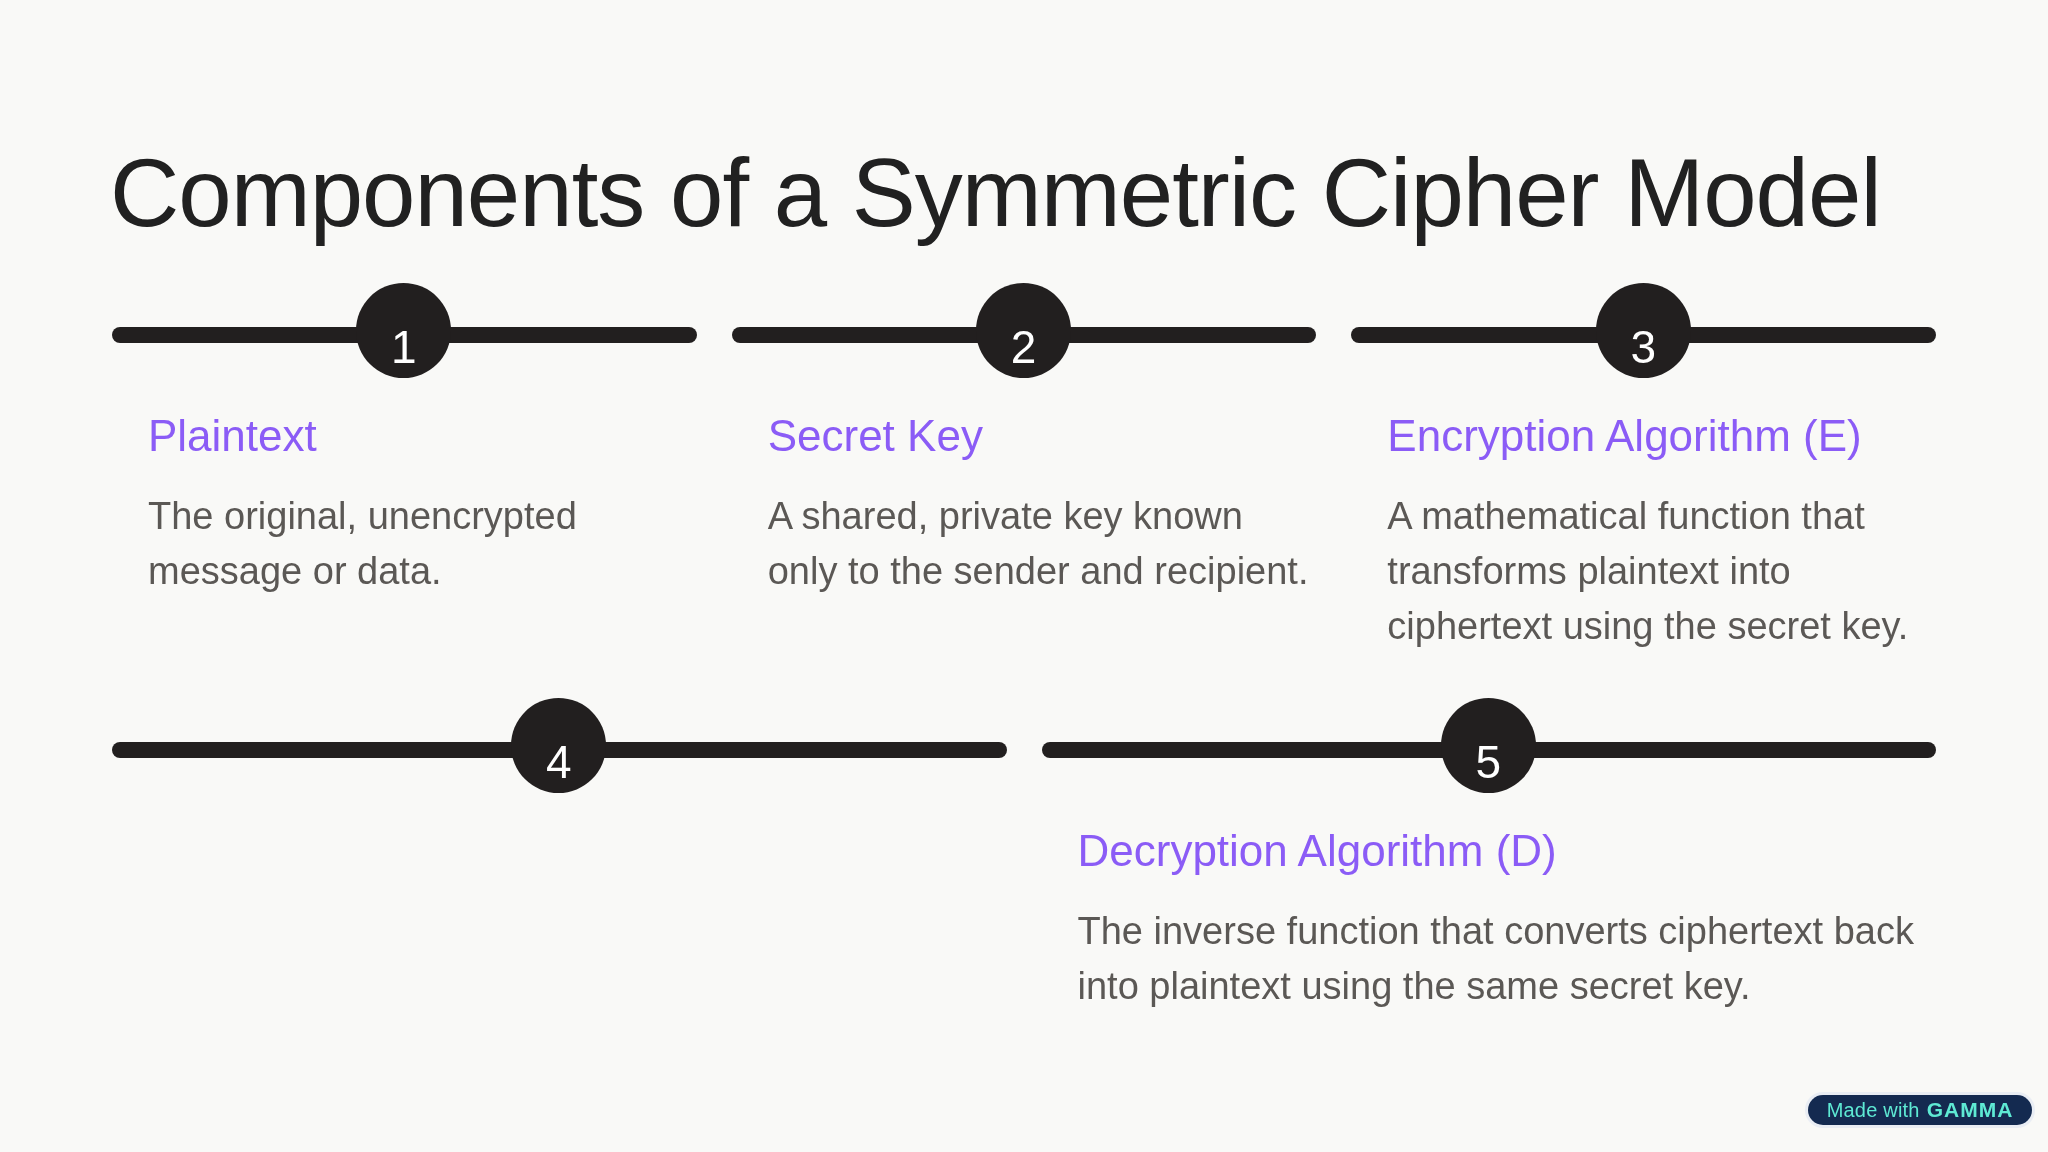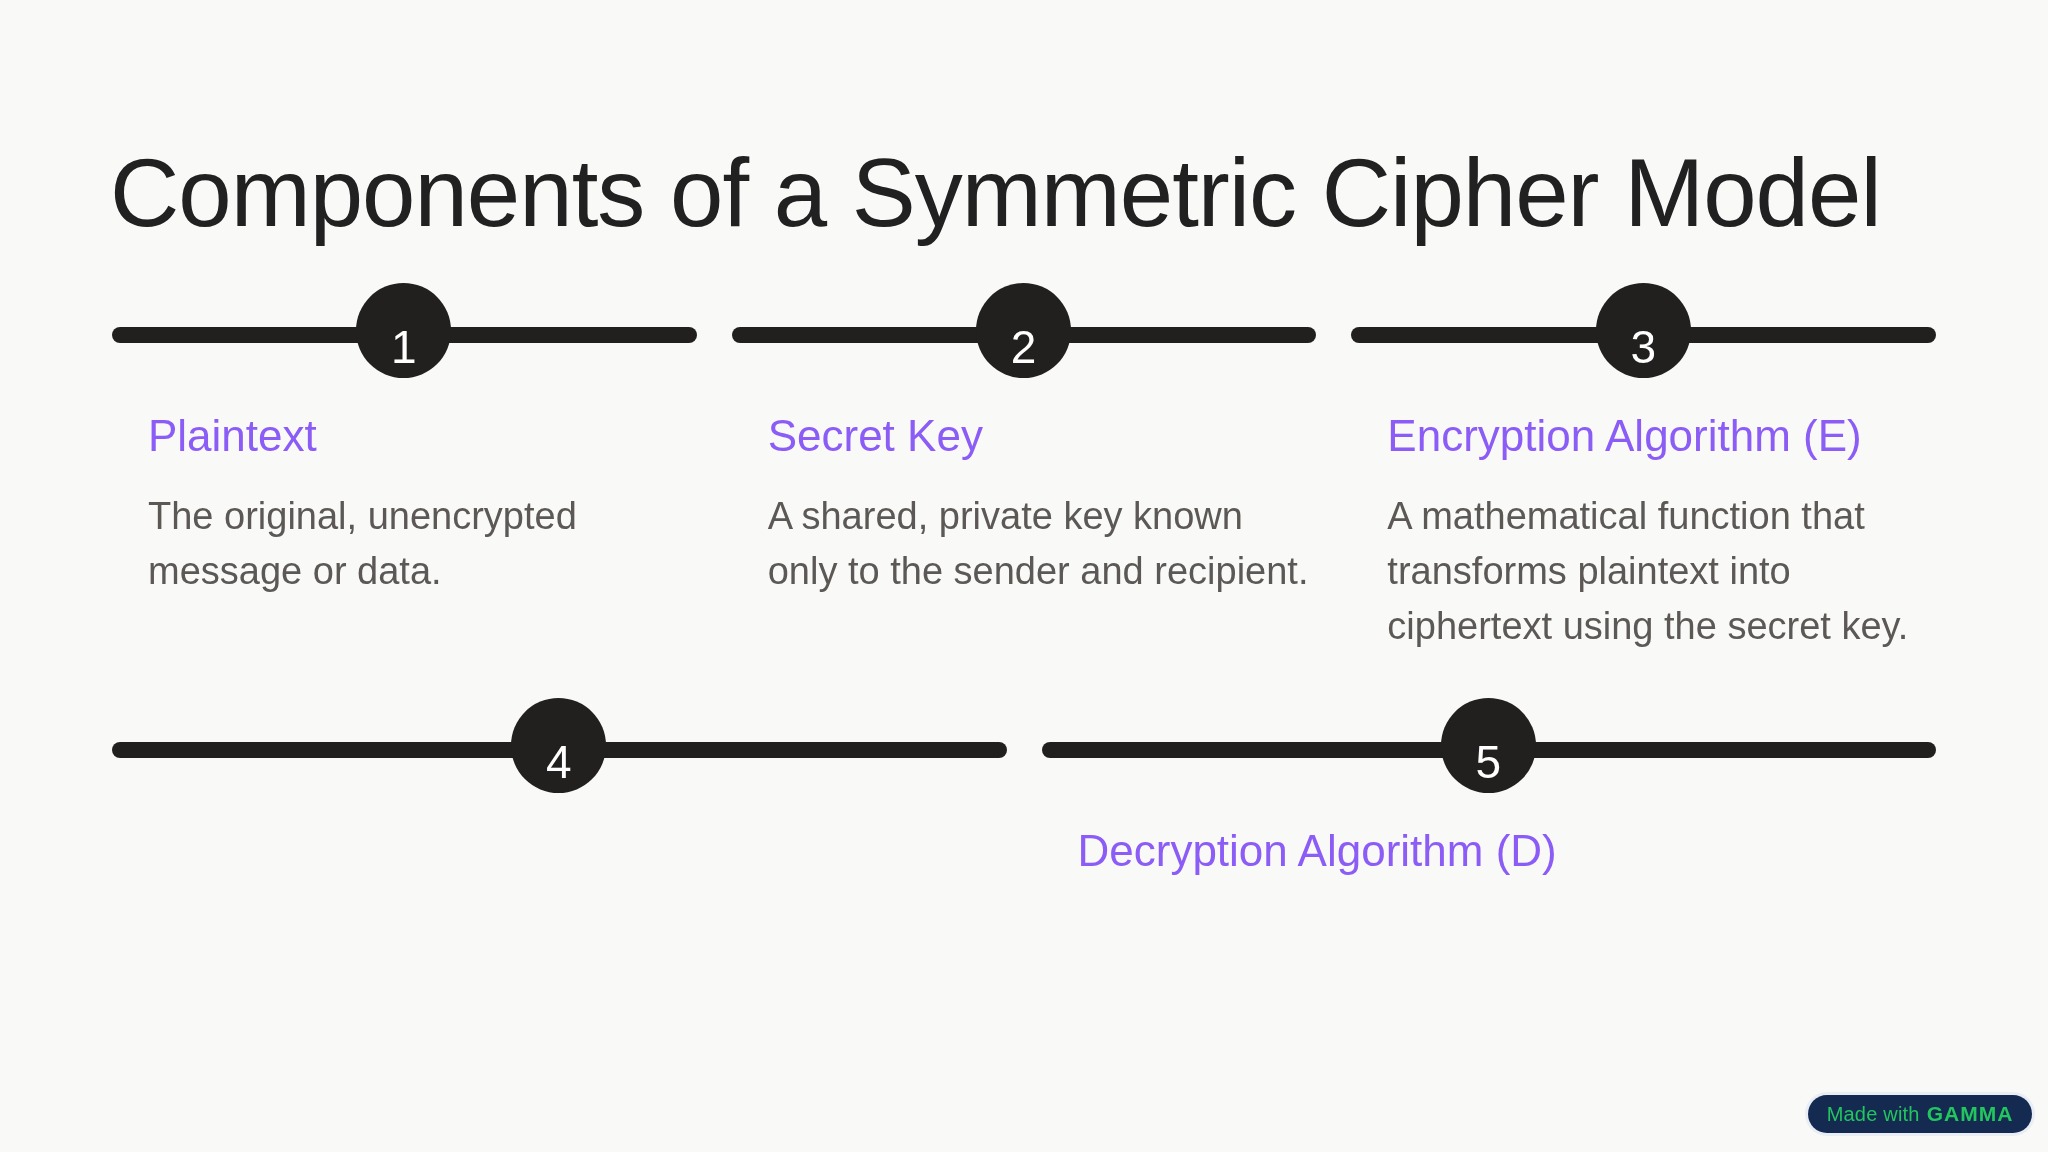--- a/index.html
+++ b/index.html
@@ -78,24 +78,24 @@
     font-size: 38px;
     line-height: 1.45;
     color: #5b5855;
   }
   .row-2 .step-desc { max-width: 840px; }
   .made-with-badge {
     position: absolute;
     left: 1808px;
     top: 1095px;
     width: 224px;
-    height: 38px;
+    height: 30px;
     border-radius: 19px;
     background: #142a50;
-    color: #22c55e;
+    color: #5eead4;
     display: flex;
     align-items: center;
     justify-content: center;
     gap: 7px;
     box-shadow: 0 0 0 3px rgba(220, 228, 242, 0.55);
     cursor: pointer;
   }
   .badge-prefix {
     font-size: 20px;
     font-weight: 400;
@@ -161,20 +161,21 @@
   </div>
 
   <div class="step">
     <div class="marker">
       <div class="timeline-bar"></div>
       <div class="step-circle">
         <span class="step-number">5</span>
       </div>
     </div>
     <h3 class="step-heading">Decryption Algorithm (D)</h3>
+    <p class="step-desc">The inverse function that converts ciphertext back into plaintext using the same secret key.</p>
   </div>
 
 </div>
 
 <div class="made-with-badge">
   <span class="badge-prefix">Made with</span>
   <span class="badge-brand">GAMMA</span>
 </div>
 
 </body></html>

